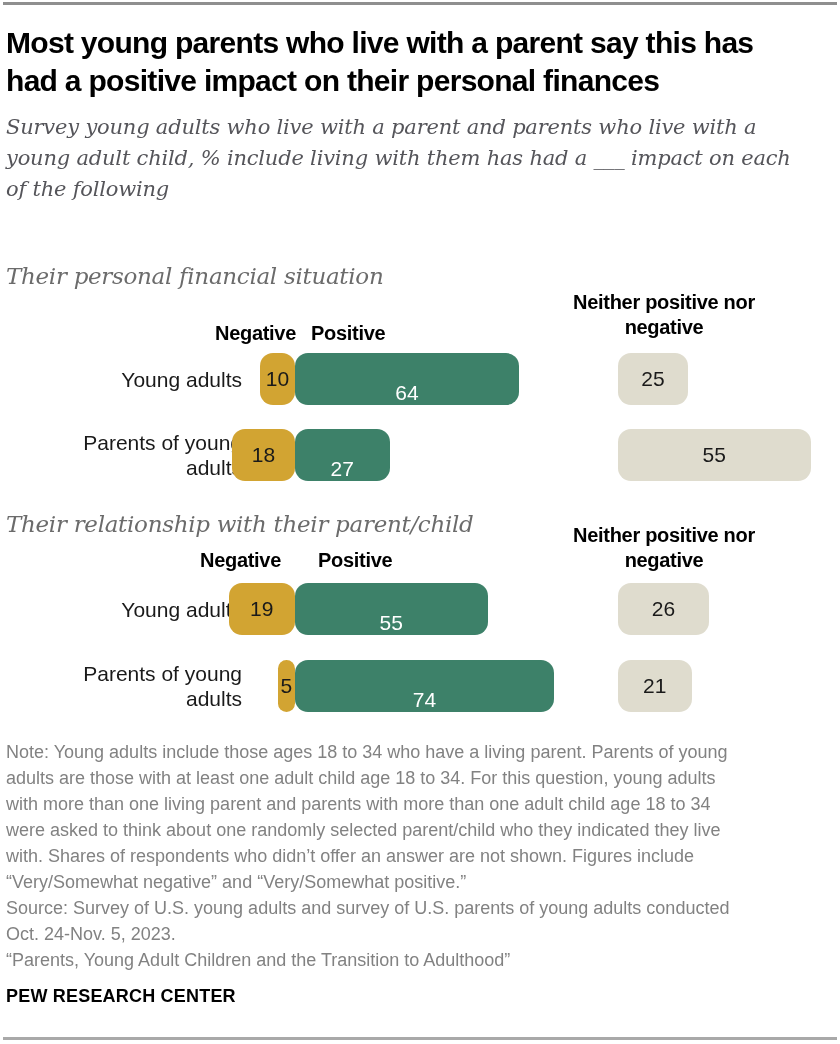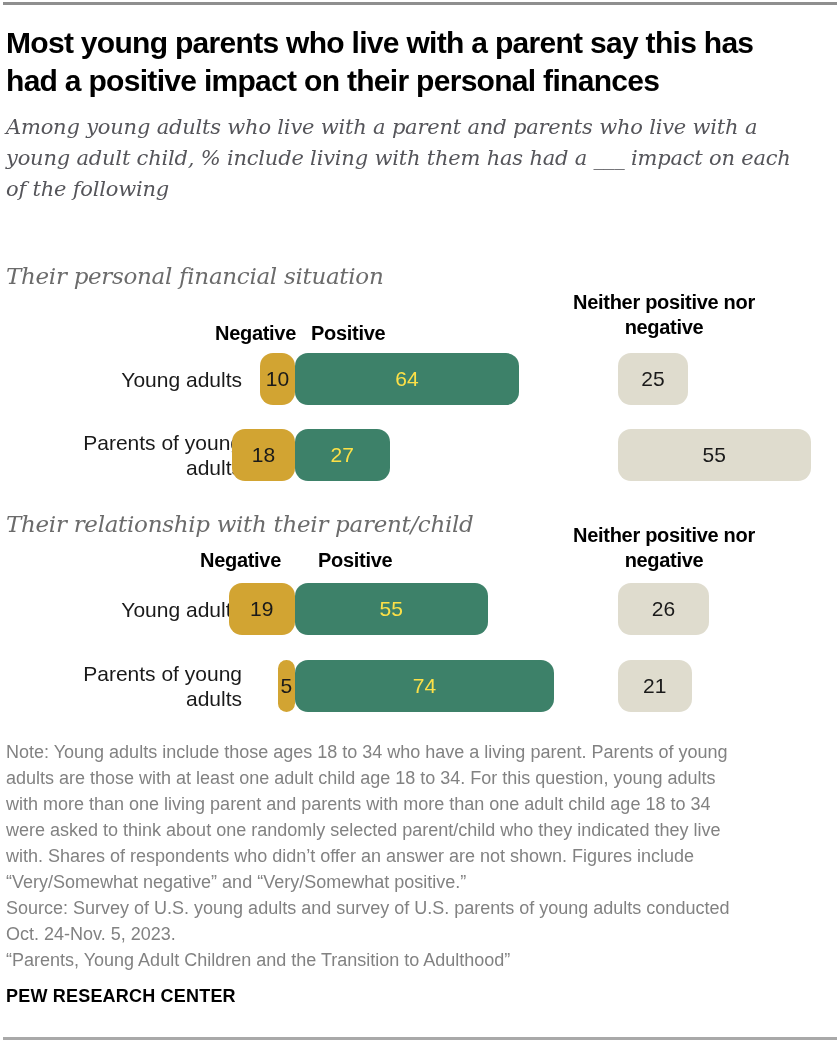--- a/index.html
+++ b/index.html
@@ -48,21 +48,21 @@
     display:flex;flex-direction:column;justify-content:center;align-items:flex-end;
     font-size:21px;line-height:25px;color:#1a1a1a;text-align:right;padding-left:43px;
   }
   .seg{
     position:absolute;top:0;height:100%;
     display:flex;align-items:center;justify-content:center;
     font-size:21px;
     border-radius:13px;
   }
   .seg-neg{background:var(--negative,#d2a432);color:#1a1a1a;}
-  .seg-pos{background:var(--positive,#3d8169);color:#fde047;}
+  .seg-pos{background:var(--positive,#3d8169);color:#ffffff;align-items:flex-end;}
   .seg-nei{background:var(--neither,#dfdcce);color:#1a1a1a;}
 
   .notes{
     position:absolute;left:6px;top:739px;width:830px;
     font-size:18px;line-height:26px;color:var(--note-text,#828282);
   }
   .notes div{white-space:nowrap;}
   .brand{
     position:absolute;left:6px;top:986px;
     font-size:18px;font-weight:700;letter-spacing:0.2px;color:#000;white-space:nowrap;
@@ -73,21 +73,21 @@
 
 <div class="page">
   <div class="rule rule-top"></div>
 
   <h1 class="title">
     <span class="tl">Most young parents who live with a parent say this has</span>
     <span class="tl">had a positive impact on their personal finances</span>
   </h1>
 
   <div class="subtitle">
-    <span class="sl">Among young adults who live with a parent and parents who live with a</span>
+    <span class="sl">Survey young adults who live with a parent and parents who live with a</span>
     <span class="sl">young adult child, % include living with them has had a ___ impact on each</span>
     <span class="sl">of the following</span>
   </div>
 
   <div class="sec-heading" style="top:261px">Their personal financial situation</div>
 
   <div class="neither-head" style="top:290px">
     <div>Neither positive nor</div>
     <div>negative</div>
   </div>

